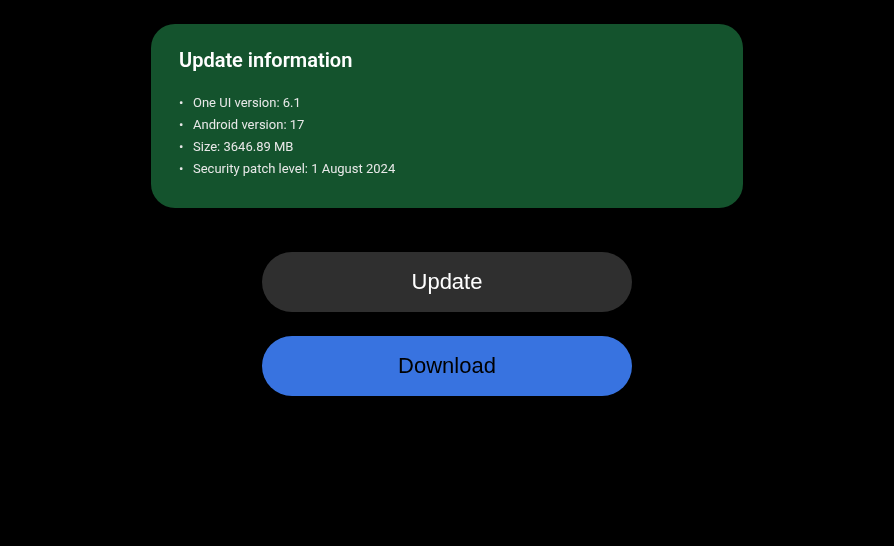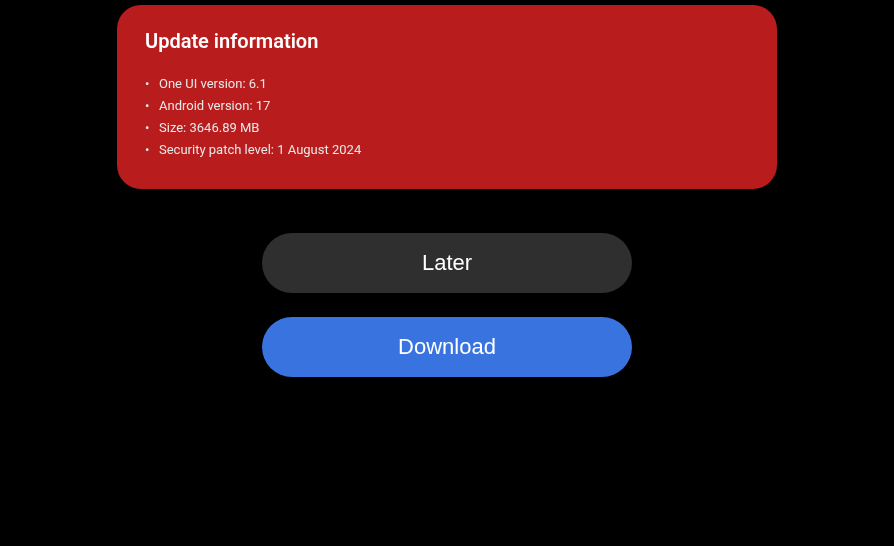--- a/index.html
+++ b/index.html
@@ -11,25 +11,25 @@
       width: 894px;
       height: 546px;
       background: #000000;
       font-family: -apple-system, BlinkMacSystemFont, 'Segoe UI', Roboto, sans-serif;
       display: flex;
       flex-direction: column;
       align-items: center;
       padding-top: 0;
     }
     .info-card {
-      background: #b91c1c;
+      background: #14532d;
       border-radius: 24px;
       padding: 24px 28px 28px 28px;
-      width: 660px;
-      margin-top: 5px;
+      width: 592px;
+      margin-top: 24px;
     }
     .info-heading {
       color: #ffffff;
       font-size: 20px;
       font-weight: 600;
       margin-bottom: 20px;
     }
     .info-list {
       list-style: none;
     }
@@ -64,32 +64,32 @@
       display: flex;
       align-items: center;
       justify-content: center;
     }
     .btn-later {
       background: #2f2f2f;
       color: #ffffff;
     }
     .btn-download {
       background: #3873e0;
-      color: #ffffff;
+      color: #000000;
     }
   </style>
 </head>
 <body>
 
 <div class="info-card">
   <h2 class="info-heading">Update information</h2>
   <ul class="info-list">
     <li class="info-item">One UI version: 6.1</li>
     <li class="info-item">Android version: 17</li>
     <li class="info-item">Size: 3646.89 MB</li>
     <li class="info-item">Security patch level: 1 August 2024</li>
   </ul>
 </div>
 
 <div class="button-container">
-  <button class="btn btn-later">Later</button>
+  <button class="btn btn-later">Update</button>
   <button class="btn btn-download">Download</button>
 </div>
 
 </body></html>

